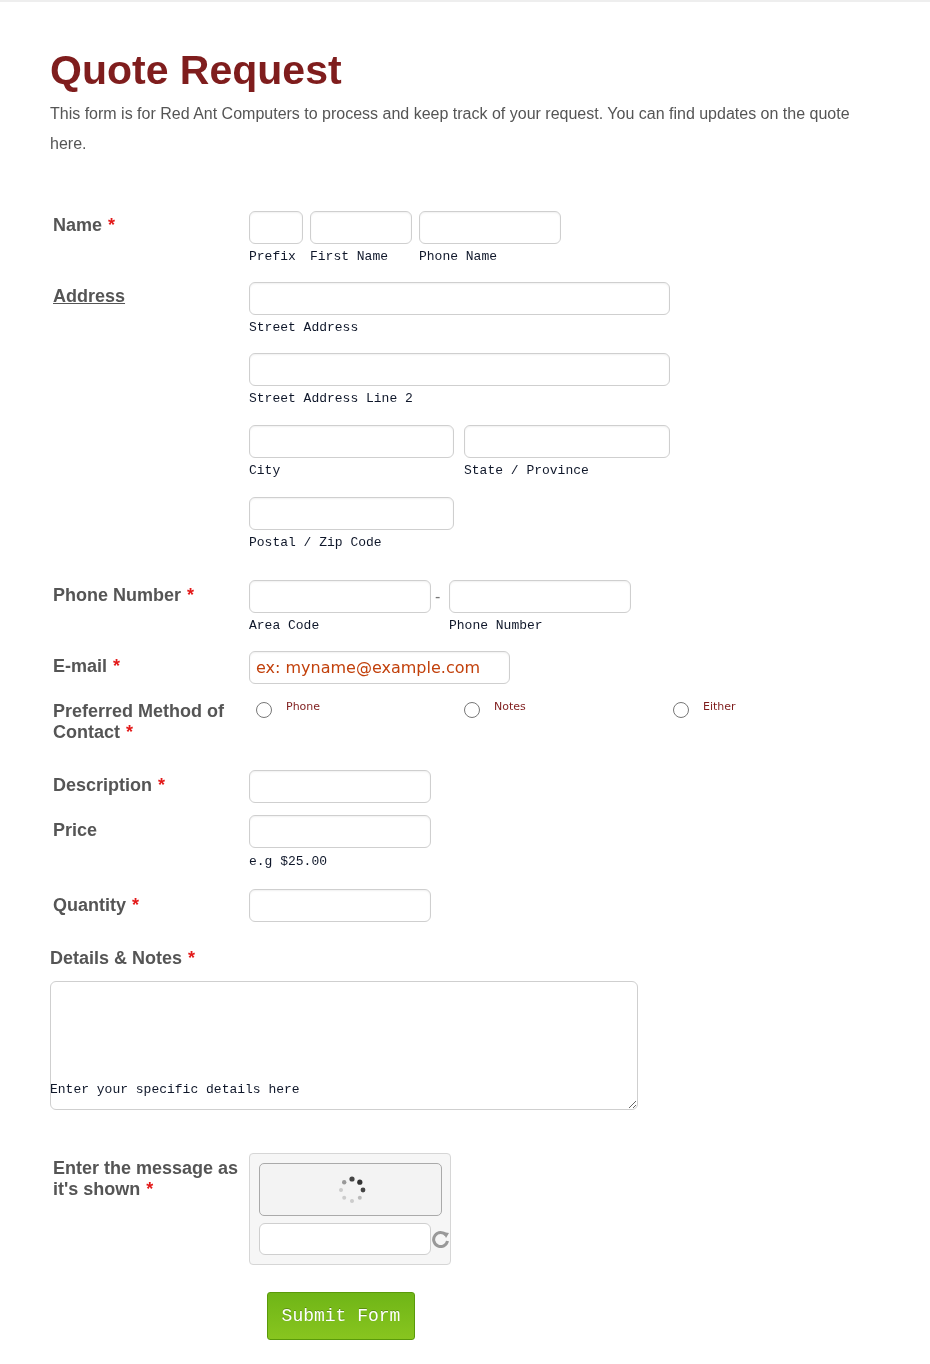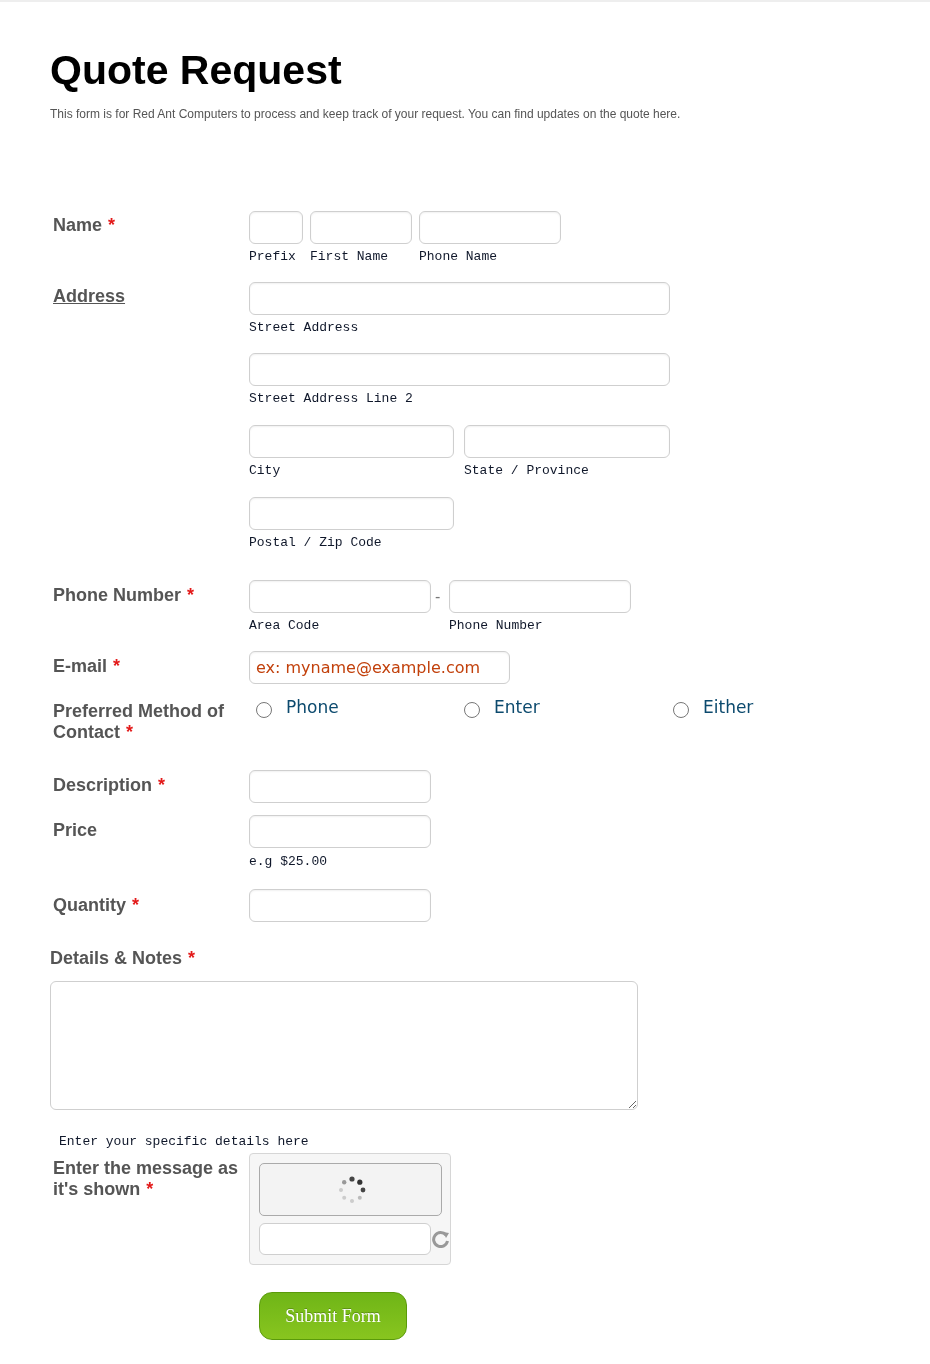--- a/index.html
+++ b/index.html
@@ -3,46 +3,46 @@
 <meta charset="utf-8">
 <style>
   * { box-sizing: border-box; }
   html, body { margin: 0; padding: 0; }
   body {
     width: 930px; height: 1364px; background: #ffffff; position: relative;
     font-family: "Liberation Sans", sans-serif; color: #555555; overflow: hidden;
   }
   .topline { position: absolute; left: 0; top: 0; width: 930px; height: 2px; background: #eeeeee; }
   .abs { position: absolute; }
-  .title { left: 50px; top: 46px; font-size: 41px; font-weight: bold; color: #000000; margin: 0; line-height: 48px; }
-  .desc { left: 50px; top: 99px; width: 830px; font-size: 12px; line-height: 30px; color: #555555; }
+  .title { left: 50px; top: 46px; font-size: 41px; font-weight: bold; color: #7f1d1d; margin: 0; line-height: 48px; }
+  .desc { left: 50px; top: 99px; width: 830px; font-size: 16px; line-height: 30px; color: #555555; }
   .label { font-size: 18px; font-weight: bold; color: #555555; line-height: 21px; }
   .req { color: #e31b1b; margin-left: 6px; }
   .input {
     position: absolute; height: 33px; border: 1px solid #cfcfcf; border-radius: 6px; background: #fff;
     box-shadow: inset 0 1px 2px rgba(0,0,0,0.06);
   }
   .sub { position: absolute; font-family: Liberation Mono, monospace; font-size: 13px; color: #0f172a; line-height: 16px; }
   .placeholder { position: absolute; left: 6px; top: 6px; font-family: "DejaVu Sans", sans-serif; font-size: 16px; color: #c2410c; line-height: 20px; white-space: nowrap; }
   .dash { position: absolute; font-size: 16px; color: #777; }
   .radio { position: absolute; width: 16px; height: 16px; border: 1.5px solid #777; border-radius: 50%; background: #fff; }
-  .radio-label { position: absolute; font-family: "DejaVu Sans", sans-serif; font-size: 17px; color: #0c4a6e; line-height: 20px; }
+  .radio-label { position: absolute; font-family: "DejaVu Sans", sans-serif; font-size: 11px; color: #7f1d1d; line-height: 20px; }
   textarea.ta {
     position: absolute; left: 50px; top: 981px; width: 588px; height: 129px;
     border: 1px solid #cfcfcf; border-radius: 6px; resize: both; background: #fff; margin: 0; padding: 4px;
   }
   .captcha-box { position: absolute; left: 249px; top: 1153px; width: 202px; height: 112px; border: 1px solid #d6d6d6; border-radius: 4px; background: #f6f6f6; }
   .captcha-img { position: absolute; left: 9px; top: 9px; width: 183px; height: 53px; border: 1px solid #aaaaaa; border-radius: 5px; background: #f3f3f3; }
   .captcha-input { position: absolute; left: 9px; top: 69px; width: 172px; height: 32px; border: 1px solid #cfcfcf; border-radius: 6px; background: #fff; }
   .refresh { position: absolute; left: 182px; top: 76px; width: 18px; height: 18px; }
   .submit {
-    position: absolute; left: 259px; top: 1292px; width: 148px; height: 48px;
-    border: 1px solid #5a9a0a; border-radius: 13px;
+    position: absolute; left: 267px; top: 1292px; width: 148px; height: 48px;
+    border: 1px solid #5a9a0a; border-radius: 3px;
     background: linear-gradient(#6fb517, #88c51f);
-    color: #ffffff; font-size: 18px; font-family: Liberation Serif, serif;
+    color: #ffffff; font-size: 18px; font-family: Liberation Mono, monospace;
     text-align: center; line-height: 46px; text-shadow: 0 -1px 0 rgba(0,0,0,0.25); cursor: pointer;
   }
 </style>
 </head>
 <body>
 
 <div class="topline"></div>
 
 <h1 class="abs title">Quote Request</h1>
 <div class="abs desc">This form is for Red Ant Computers to process and keep track of your request. You can find updates on the quote here.</div>
@@ -84,21 +84,21 @@
 <div class="input" style="left:249px; top:651px; width:261px;">
   <span class="placeholder">ex: myname@example.com</span>
 </div>
 
 <div class="abs label" style="left:53px; top:701px; width:185px;">
   <span>Preferred Method of Contact</span><span class="req">*</span>
 </div>
 <div class="radio" style="left:256px; top:702px;"></div>
 <div class="radio-label" style="left:286px; top:697px;">Phone</div>
 <div class="radio" style="left:464px; top:702px;"></div>
-<div class="radio-label" style="left:494px; top:697px;">Enter</div>
+<div class="radio-label" style="left:494px; top:697px;">Notes</div>
 <div class="radio" style="left:673px; top:702px;"></div>
 <div class="radio-label" style="left:703px; top:697px;">Either</div>
 
 <div class="abs label" style="left:53px; top:775px;">
   <span>Description</span><span class="req">*</span>
 </div>
 <div class="input" style="left:249px; top:770px; width:182px;"></div>
 
 <div class="abs label" style="left:53px; top:820px;">Price</div>
 <div class="input" style="left:249px; top:815px; width:182px;"></div>
@@ -106,21 +106,21 @@
 
 <div class="abs label" style="left:53px; top:895px;">
   <span>Quantity</span><span class="req">*</span>
 </div>
 <div class="input" style="left:249px; top:889px; width:182px;"></div>
 
 <div class="abs label" style="left:50px; top:948px;">
   <span>Details &amp; Notes</span><span class="req">*</span>
 </div>
 <textarea class="ta" style=""></textarea>
-<div class="sub" style="left:50px; top:1134px;margin-left:9px;">Enter your specific details here</div>
+<div class="sub" style="left:50px; top:1082px;">Enter your specific details here</div>
 
 <div class="abs label" style="left:53px; top:1158px; width:195px;">
   <span>Enter the message as it's shown</span><span class="req">*</span>
 </div>
 <div class="captcha-box">
   <div class="captcha-img">
     <svg width="30" height="30" viewBox="0 0 30 30" style="position:absolute; left:77px; top:11px;">
       <circle cx="15" cy="4" r="2.6" fill="#444"></circle>
       <circle cx="22.8" cy="7.2" r="2.6" fill="#333"></circle>
       <circle cx="26" cy="15" r="2.4" fill="#444"></circle>

